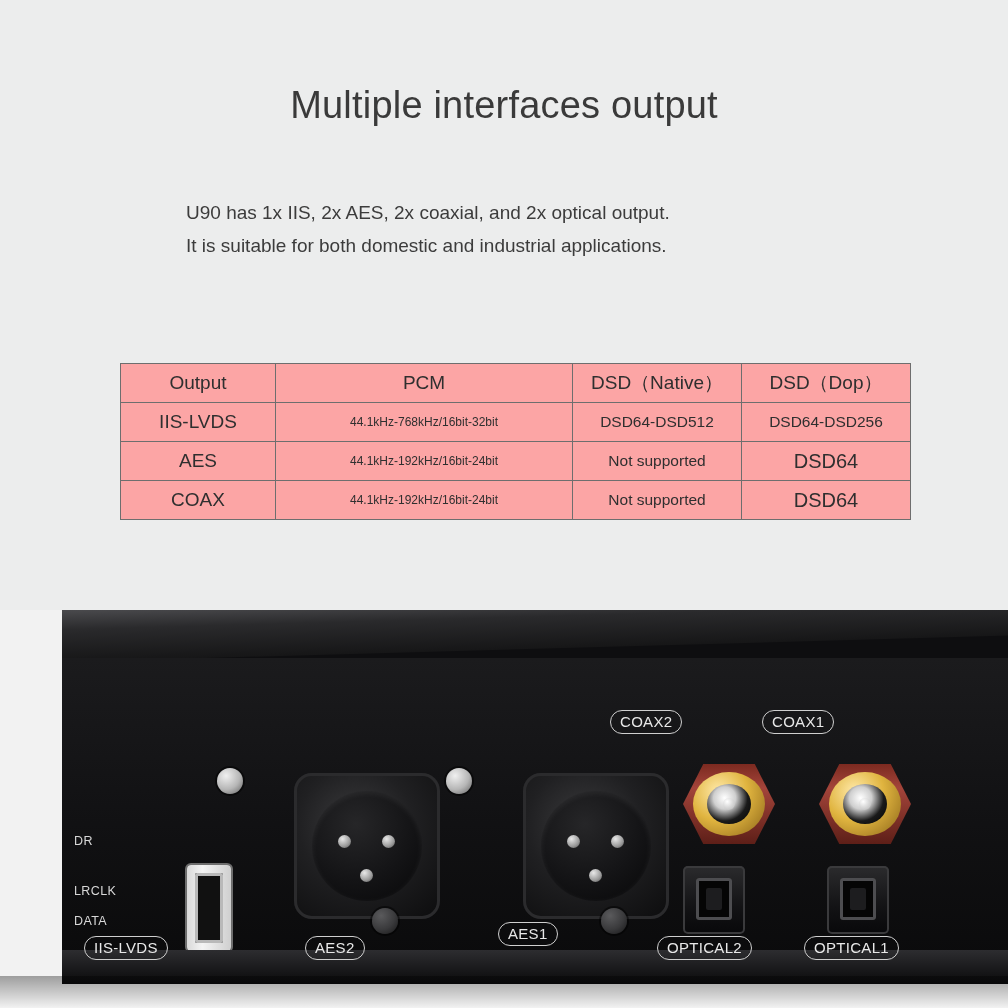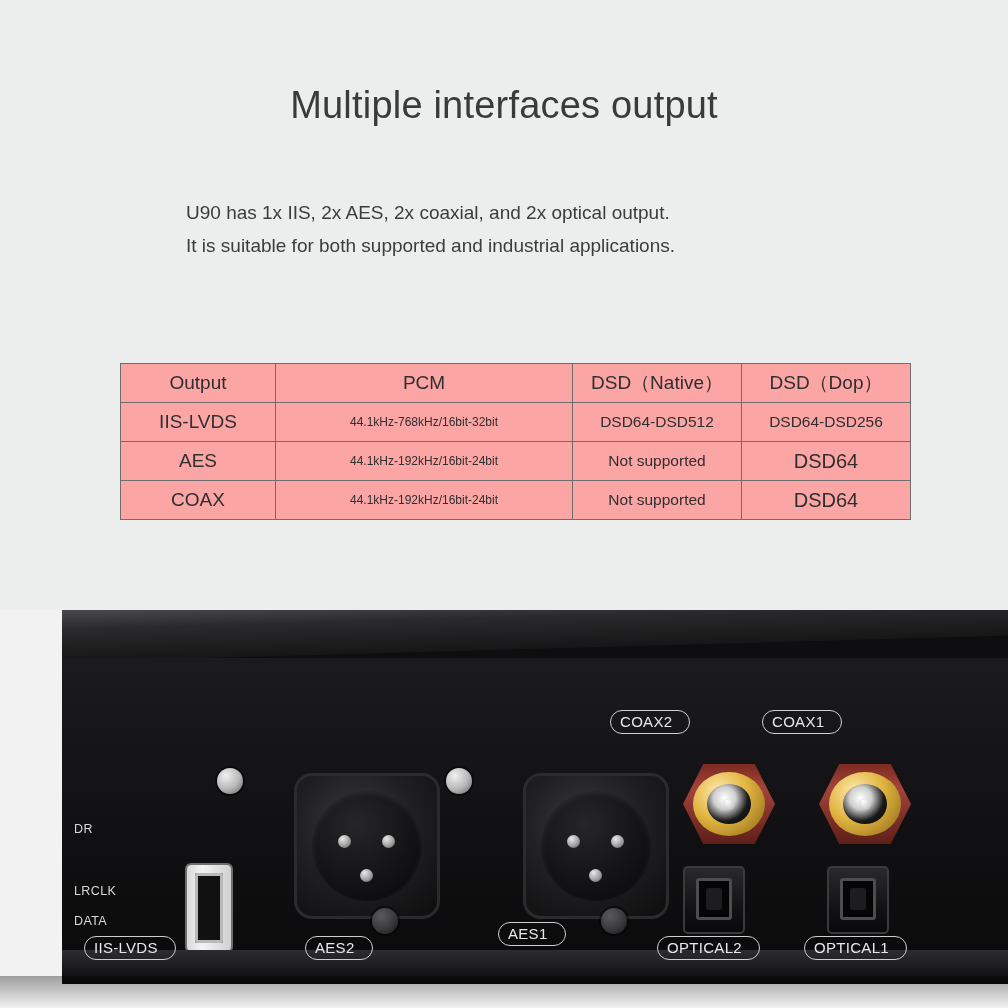--- a/index.html
+++ b/index.html
@@ -136,21 +136,21 @@
     width: 1008px;
     height: 32px;
     background: linear-gradient(180deg, rgba(0,0,0,0.35) 0%, rgba(0,0,0,0.0) 100%);
   }
 
   
   .plabel {
     position: absolute;
     color: #e8e8e8;
     font-size: 15px;
-    padding: 2px 17px 3px 9px;
+    padding: 2px 9px 3px 9px;
     border: 1.6px solid #cfcfcf;
     border-radius: 13px;
     white-space: nowrap;
     letter-spacing: 0.3px;
     background: transparent;
     text-align: right;
   }
 
   
   .hdmi {
@@ -288,21 +288,21 @@
 <body>
 
 <div class="page">
 
   <div class="info-panel">
 
     <div class="headline">Multiple interfaces output</div>
 
     <div class="subline-wrap">
       <div class="subline">U90 has 1x IIS, 2x AES, 2x coaxial, and 2x optical output.</div>
-      <div class="subline">It is suitable for both supported and industrial applications.</div>
+      <div class="subline">It is suitable for both domestic and industrial applications.</div>
     </div>
 
     <table class="spec-table">
       <thead>
         <tr>
           <td class="c0">Output</td>
           <td class="c1">PCM</td>
           <td class="c2">DSD（Native）</td>
           <td class="c3">DSD（Dop）</td>
         </tr>
@@ -328,21 +328,21 @@
         </tr>
       </tbody>
     </table>
   </div>
 
   <div class="photo">
     <div class="device">
       <div class="bevel-top"></div>
       <div class="panel">
 
-        <div class="side-text" style="left:12px; top:164px;">DR</div>
+        <div class="side-text" style="left:12px; top:176px;">DR</div>
         <div class="side-text" style="left:12px; top:226px;">LRCLK</div>
         <div class="side-text" style="left:12px; top:256px;">DATA</div>
 
         <div class="hdmi"></div>
 
         <div class="xlr" style="left:232px; top:115px;">
           <div class="pin" style="left:44px; top:62px;"></div>
           <div class="pin" style="left:88px; top:62px;"></div>
           <div class="pin" style="left:66px; top:96px;"></div>
         </div>

